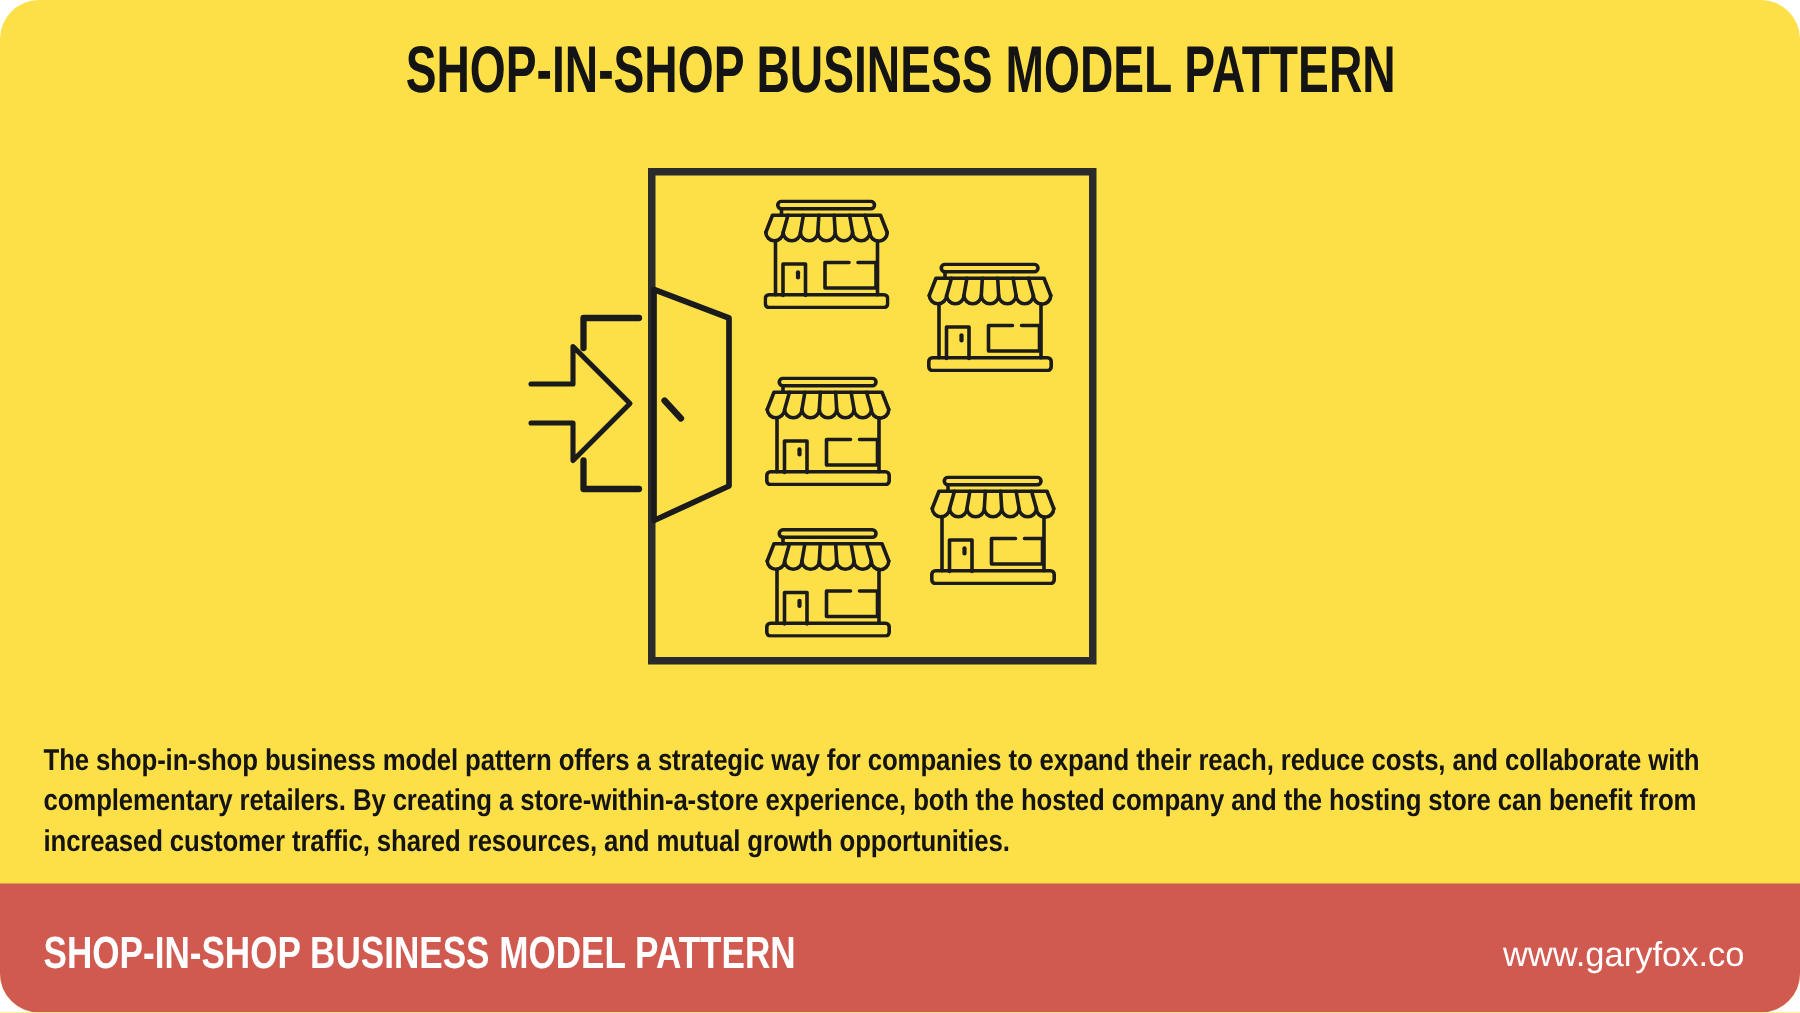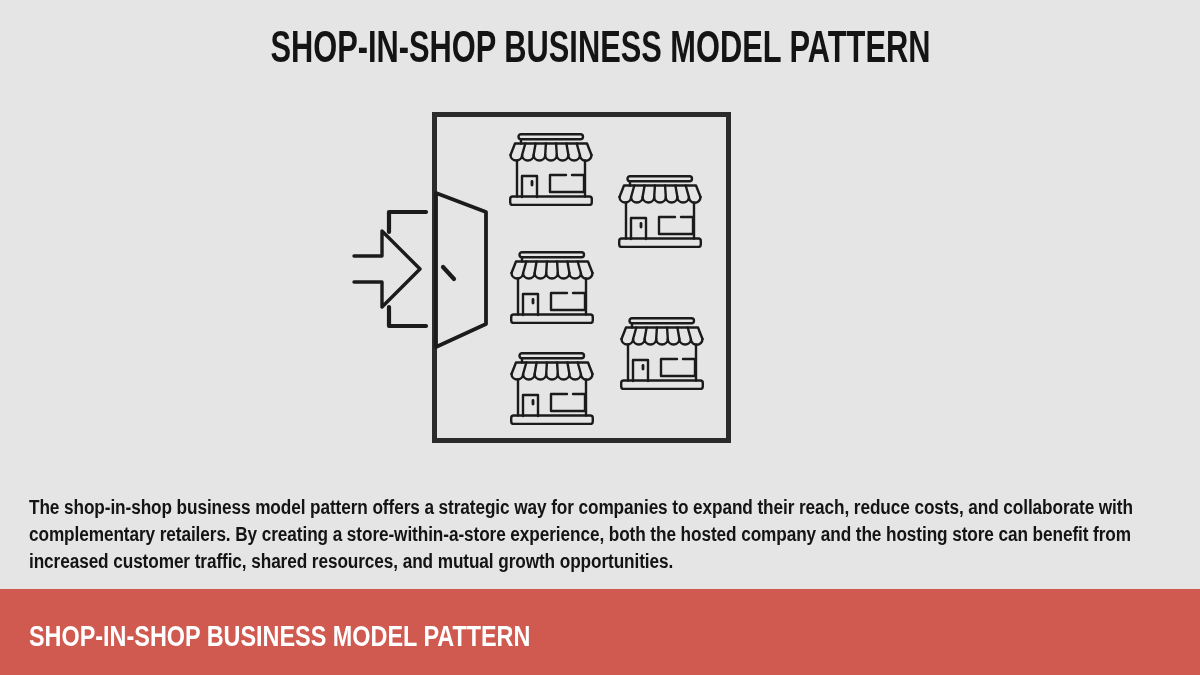--- a/index.html
+++ b/index.html
@@ -1,22 +1,23 @@
 <!DOCTYPE html>
 <html><head>
 <meta charset="utf-8">
 <style>
   html,body{margin:0;padding:0;}
   .stage{
     position:relative;
     width:1200px;height:675px;
-    background:#e5e5e5;
+    background:#fde047;
     overflow:hidden;
     font-family:"Liberation Sans", sans-serif;
     color:#141414;
+    border-radius:26px;
   }
   
   .title{
     position:absolute;left:0;top:23px;width:1200px;height:48px;
     margin:0;display:flex;align-items:center;justify-content:center;
     font-size:44px;font-weight:bold;letter-spacing:0;
     white-space:nowrap;
   }
   .title .condense{display:inline-block;transform:scaleX(0.70);transform-origin:center center;}
   
@@ -131,15 +132,16 @@
 
       <path d="M93 79 L104 91" fill="none" stroke="#1b1b1b" stroke-width="4.2" stroke-linecap="round"></path>
     </svg>
 
   </div>
 
   <p class="description">The shop-in-shop business model pattern offers a strategic way for companies to expand their reach, reduce costs, and collaborate with complementary retailers. By creating a store-within-a-store experience, both the hosted company and the hosting store can benefit from increased customer traffic, shared resources, and mutual growth opportunities.</p>
 
   <footer class="footer">
     <span class="footer-title">SHOP-IN-SHOP BUSINESS MODEL PATTERN</span>
+    <span class="footer-site">www.garyfox.co</span>
   </footer>
 
 </div>
 
 </body></html>

